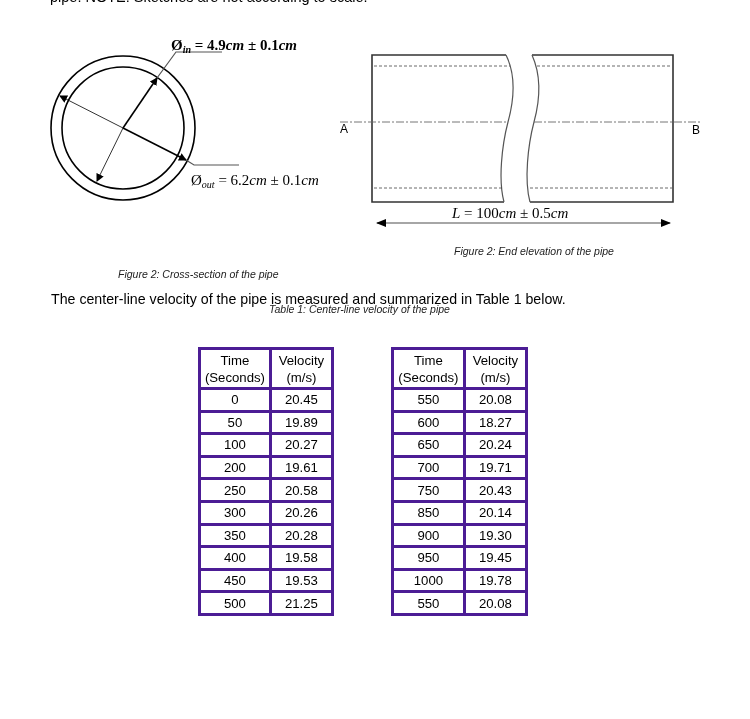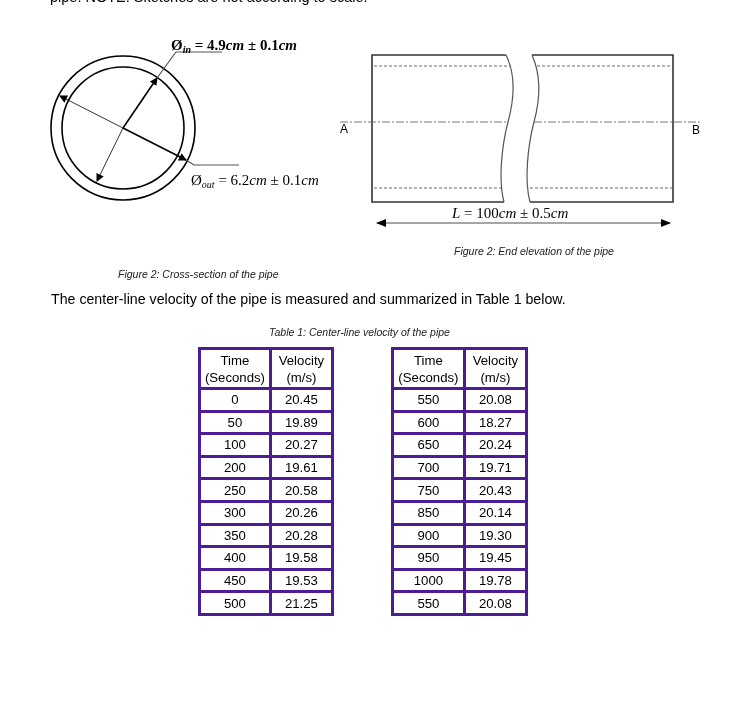--- a/index.html
+++ b/index.html
@@ -81,21 +81,21 @@
 
 <div class="abs math" style="left:452px; top:205px;">
   <span>L</span><span class="up"> = </span><span class="up">100</span><span>cm</span><span class="up"> ± </span><span class="up">0.5</span><span>cm</span>
 </div>
 
 <div class="abs caption" style="left:118px; top:236px;margin-top:32px;">Figure 2: Cross-section of the pipe</div>
 <div class="abs caption" style="left:454px; top:245px;">Figure 2: End elevation of the pipe</div>
 
 <div class="abs body-text" style="left:51px; top:291px;">The center-line velocity of the pipe is measured and summarized in Table 1 below.</div>
 
-<div class="abs caption" style="left:269px; top:326px;">Table 1: Center-line velocity of the pipe</div>
+<div class="abs caption" style="left:269px; top:303px;">Table 1: Center-line velocity of the pipe</div>
 
 <table class="vel" style="left:198px; top:347px; width:136px;">
   <colgroup>
       <col style="width:72px">
       <col style="width:64px">
     </colgroup>
   <tbody>
       <tr>
     <th><span>Time</span><br><span>(Seconds)</span></th>
     <th><span>Velocity</span><br><span>(m/s)</span></th>

